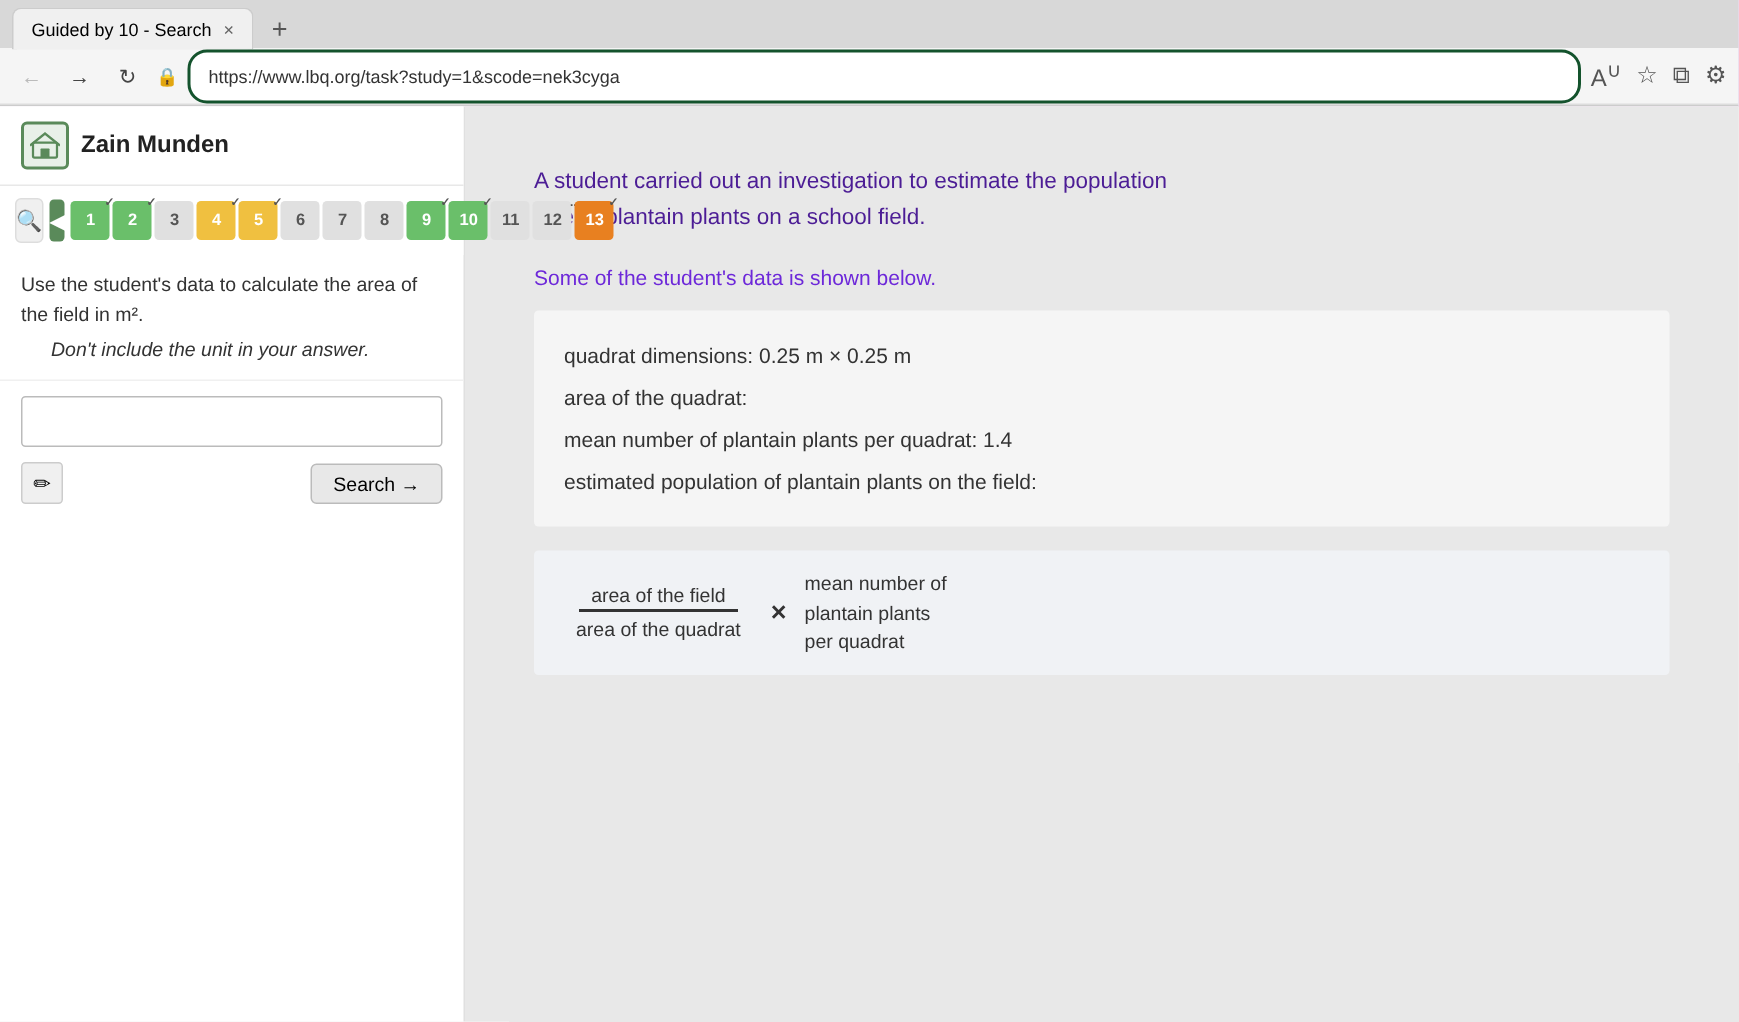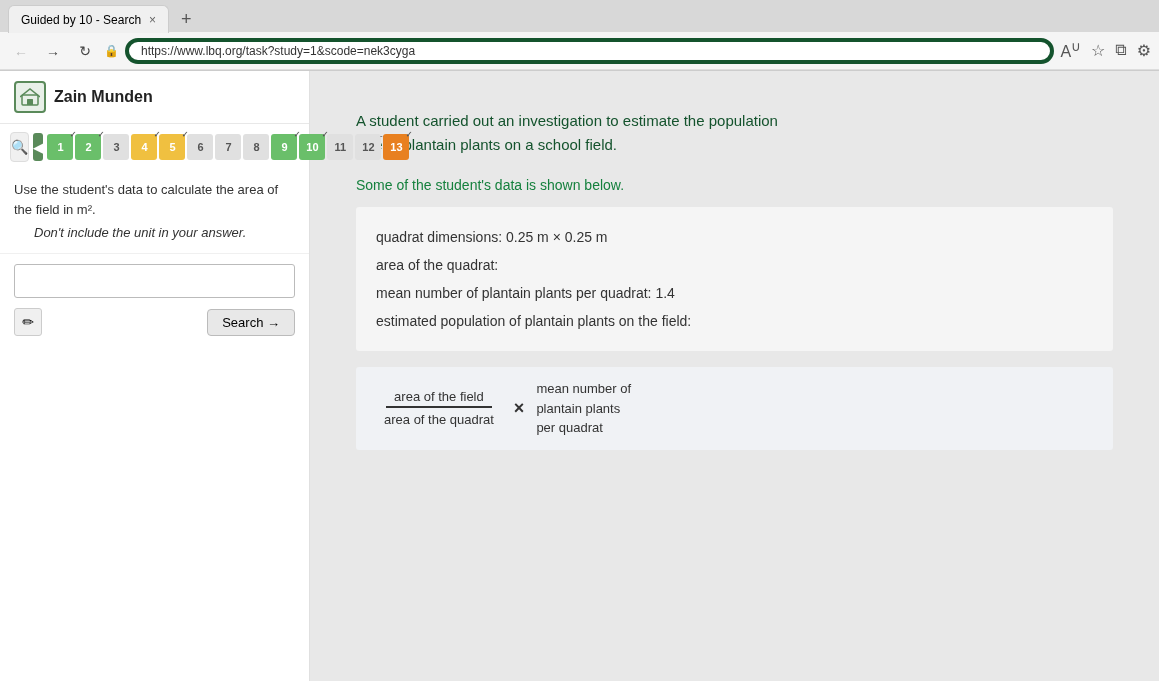--- a/index.html
+++ b/index.html
@@ -59,22 +59,22 @@
       display: flex;
       align-items: center;
       justify-content: center;
       color: #444;
       font-size: 14px;
     }
     .nav-btn.disabled { color: #bbb; cursor: default; }
 
     .address-bar {
       flex: 1;
-      height: 26px;
-      border: 4px solid #14532d;
+      height: 36px;
+      border: 2px solid #14532d;
       border-radius: 13px;
       padding: 0 12px;
       font-size: 12px;
       background: white;
       color: #333;
     }
 
     .browser-icons {
       display: flex;
       align-items: center;
@@ -253,21 +253,21 @@
       padding: 20px 24px;
       overflow-y: auto;
     }
 
     .content-body {
       padding: 18px 22px;
     }
 
     .intro-text {
       font-size: 15px;
-      color: #14532d;
+      color: #4c1d95;
       line-height: 1.6;
       margin-bottom: 20px;
     }
 
     .data-section {
       background: #f5f5f5;
       border-radius: 3px;
       padding: 16px 20px;
       margin-bottom: 16px;
     }
@@ -467,21 +467,21 @@
 
   <div class="right-panel">
 
     <div class="content-body">
 
       <p class="intro-text">
         <span>A student carried out an investigation to estimate the population</span><br>
         <span>size of plantain plants on a school field.</span>
       </p>
 
-      <p style="font-size:14px;color:#15803d;margin-bottom:14px;">Some of the student's data is shown below.</p>
+      <p style="font-size:14px;color:#6d28d9;margin-bottom:14px;">Some of the student's data is shown below.</p>
 
       <div class="data-section">
 
 
 
         <div class="data-row">
           <span>quadrat dimensions:</span>
           <span>0.25 m × 0.25 m</span>
         </div>
 

